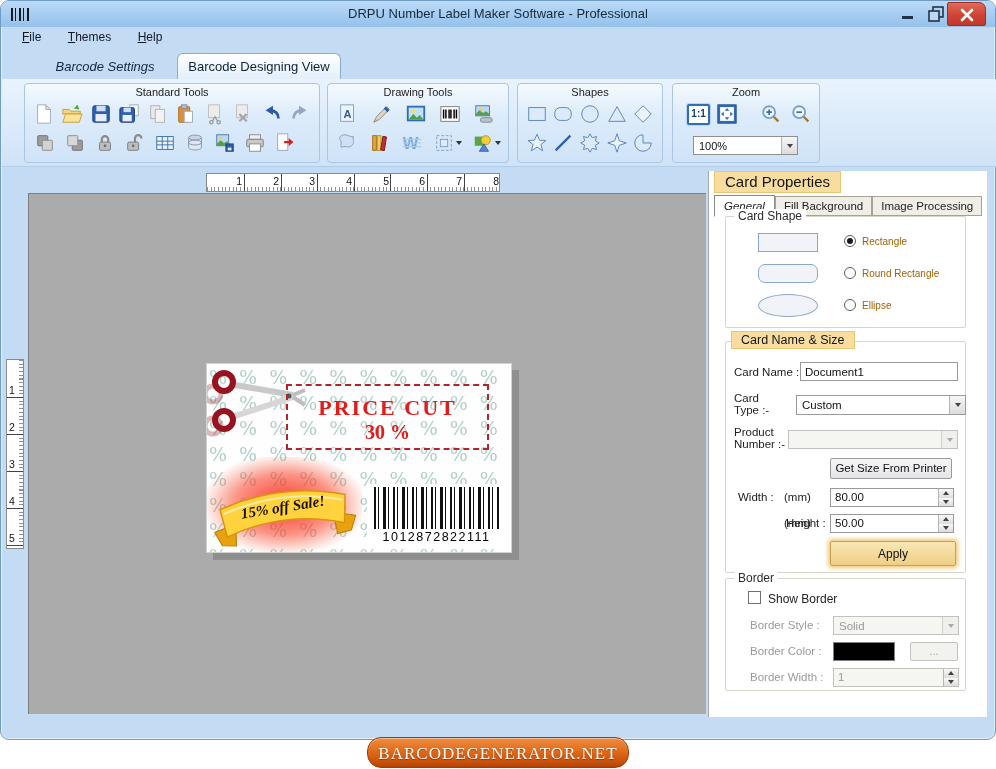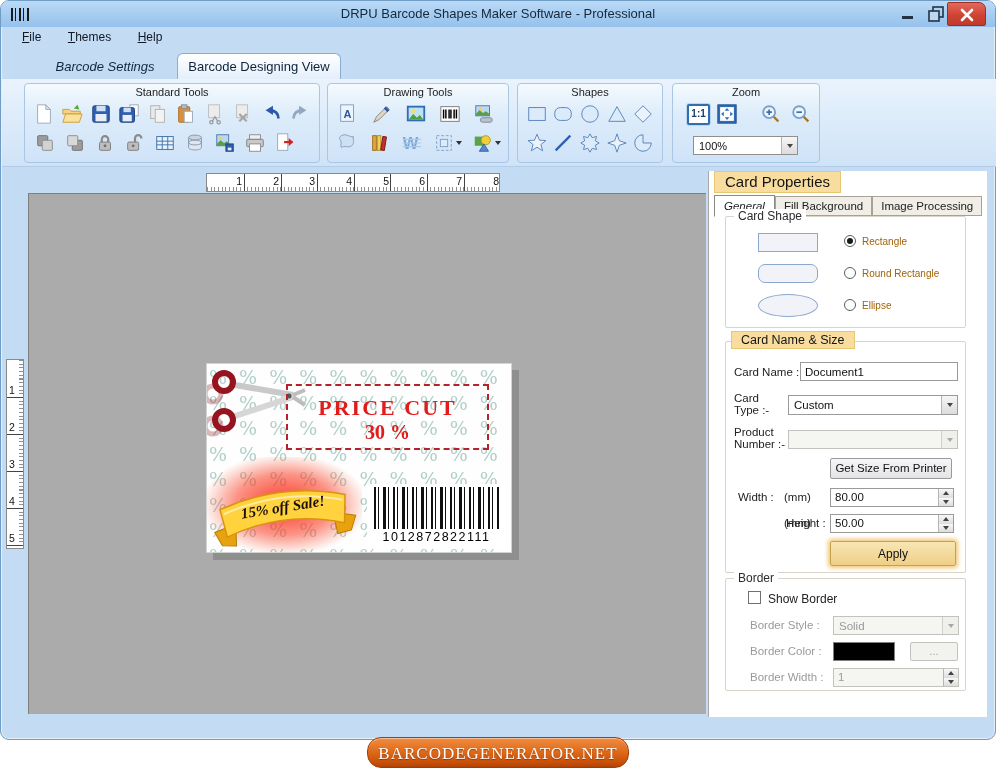--- a/index.html
+++ b/index.html
@@ -155,21 +155,21 @@
     text-align:center; color:#fff; font-family:"Liberation Serif",serif; font-size:17px;
     letter-spacing:1px; padding-top:6px; text-shadow:0 1px 1px rgba(90,30,0,.6); z-index:6; }
 </style>
 </head>
 <body>
 
 <div class="window">
 
   <div class="titlebar">
     <div class="title-icon"></div>
-    <div class="title-text">DRPU Barcode Shapes Maker Software - Professional</div>
+    <div class="title-text">DRPU Number Label Maker Software - Professional</div>
     <div class="btn-min">
         <div class="bar"></div>
       </div>
     <div class="btn-restore">
       <svg width="20" height="20">
         <rect x="7" y="3" width="10" height="10" fill="none" stroke="#223347" stroke-width="1.6"></rect>
         <rect x="3" y="7" width="10" height="10" fill="#bcd7f2" stroke="#223347" stroke-width="1.6"></rect>
       </svg>
     </div>
     <div class="btn-close">
@@ -585,21 +585,21 @@
       </div>
     </div>
 
     <div class="fs" style="left:16px;top:170px;width:241px;height:232px;">
       <span class="legend-hl hl">Card  Name &amp; Size</span>
 
       <span class="flabel" style="left:8px;top:24px;">Card Name :</span>
       <input class="tbox" style="left: 74px; top: 20px; width: 158px;" value="Document1">
 
       <span class="flabel" style="left:8px;top:50px;width:46px;">Card Type :-</span>
-      <div class="combo" style="left:62px;top:53px;width:170px;">
+      <div class="combo" style="left:70px;top:53px;width:170px;">
         <span class="txt">Custom</span>
         <span class="combo-btn">
             <span class="v"></span>
           </span>
       </div>
 
       <span class="flabel" style="left:8px;top:84px;width:52px;">Product Number :-</span>
       <div class="combo disabled" style="left:62px;top:88px;width:170px;height:19px;">
         <span class="txt"></span>
         <span class="combo-btn">

